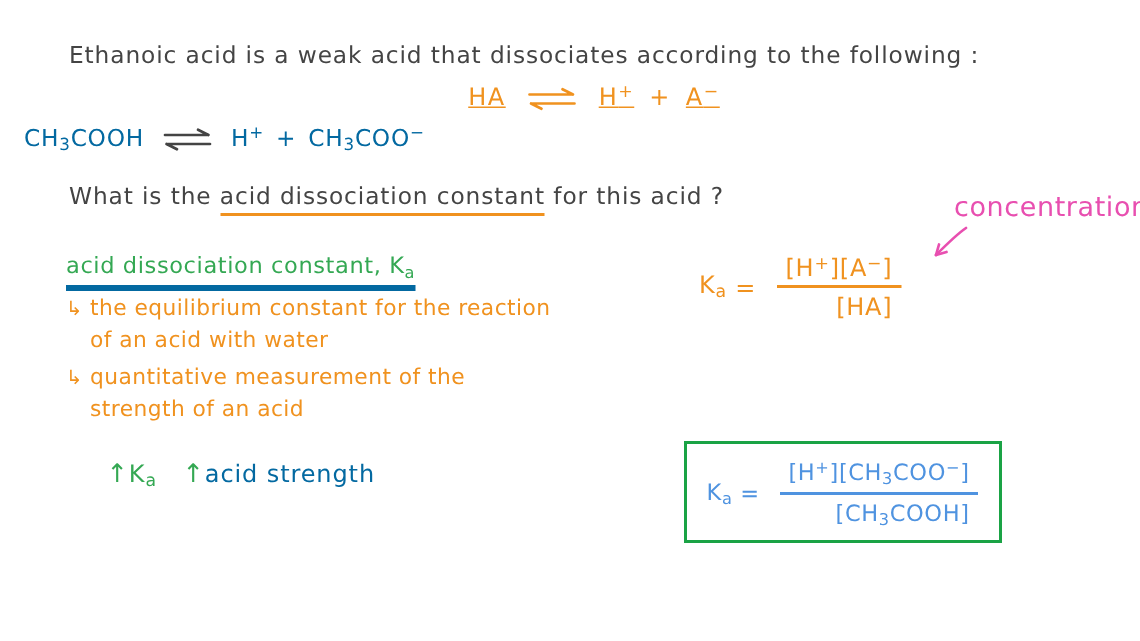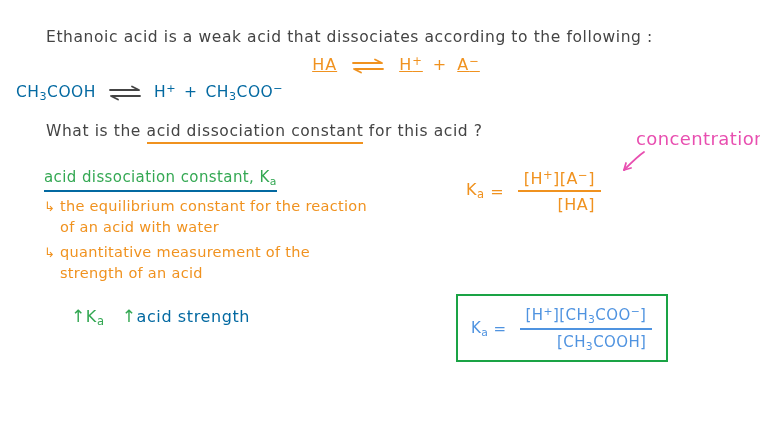--- a/index.html
+++ b/index.html
@@ -73,21 +73,21 @@
     padding-bottom: 2px;
   }
 
   
   .heading-left {
     top: 168px;
     left: 28px;
     font-size: 15px;
     color: #34a853;
     letter-spacing: 0.4px;
-    border-bottom: 2px solid #0369a1;
+    border-bottom: 4px solid #0369a1;
     padding-bottom: 2px;
     white-space: nowrap;
   }
   .bullet-block {
     top: 196px;
     left: 28px;
     width: 330px;
     font-size: 14.5px;
     color: #f0921f;
     line-height: 21px;

